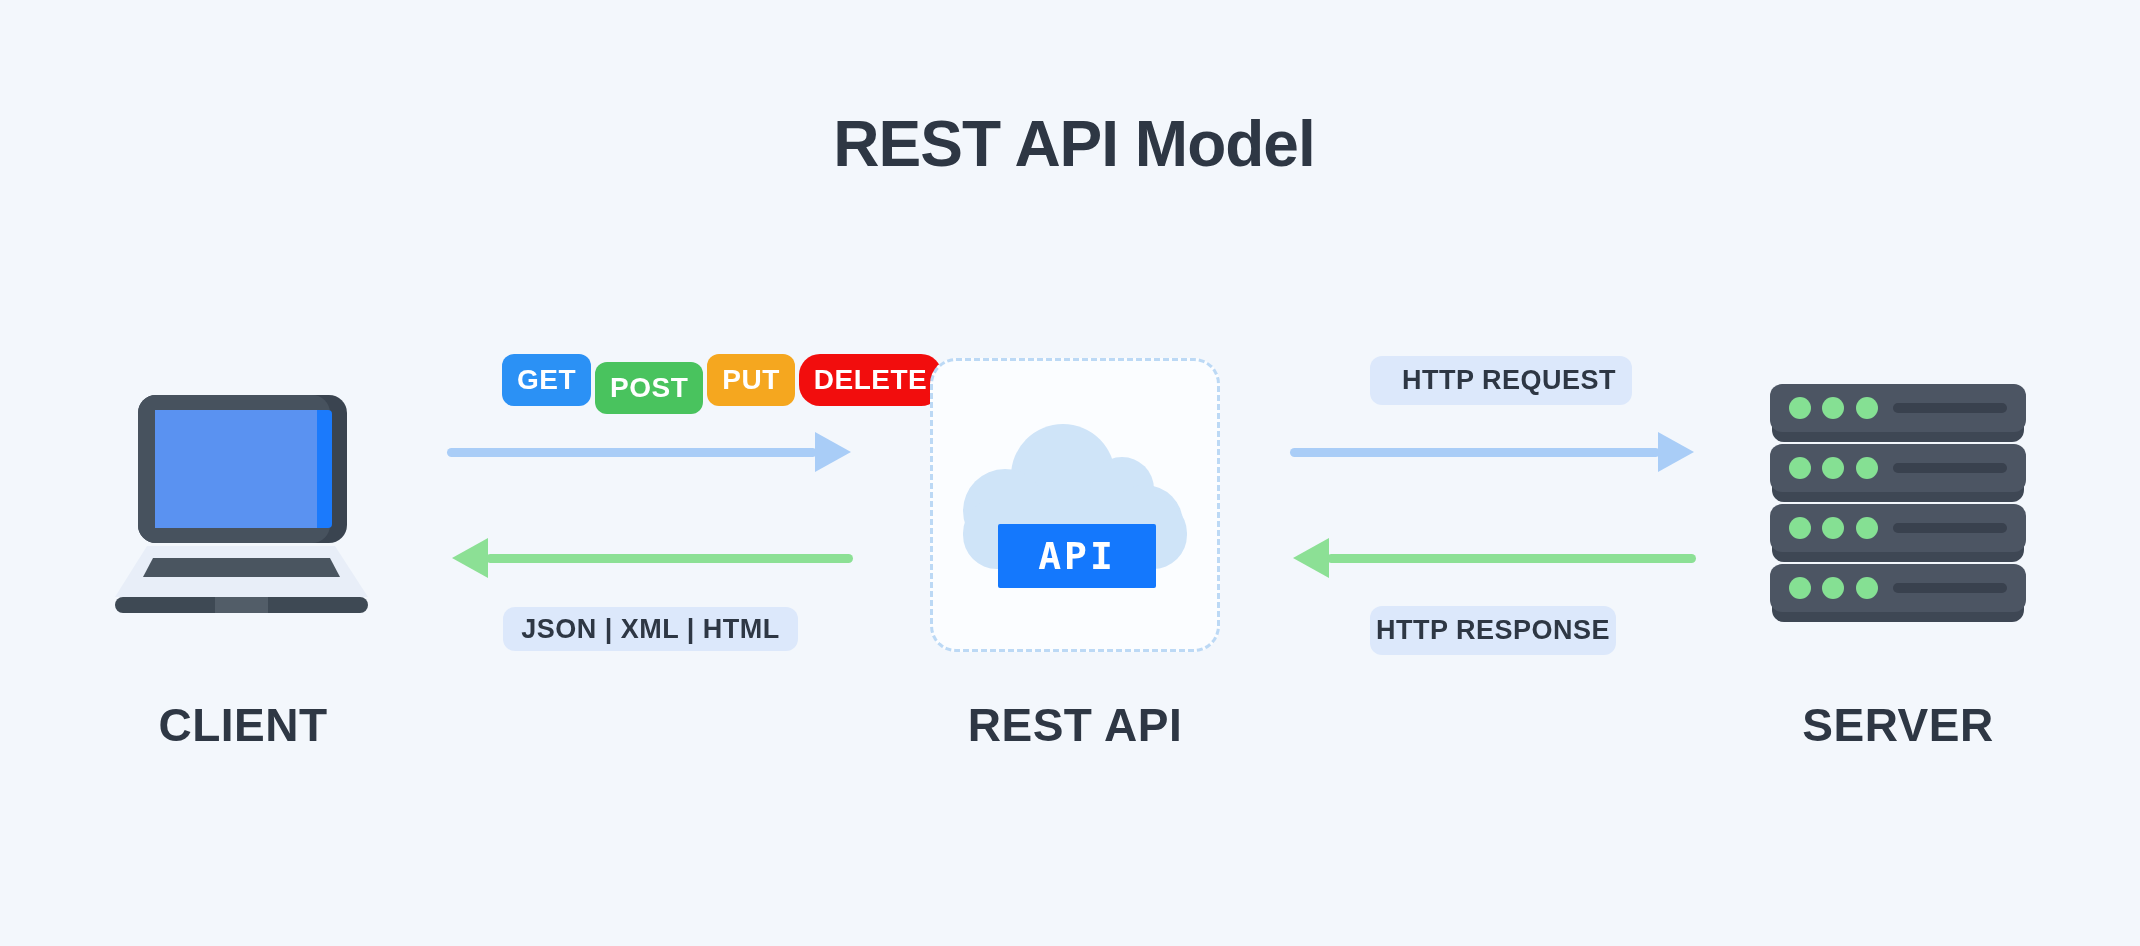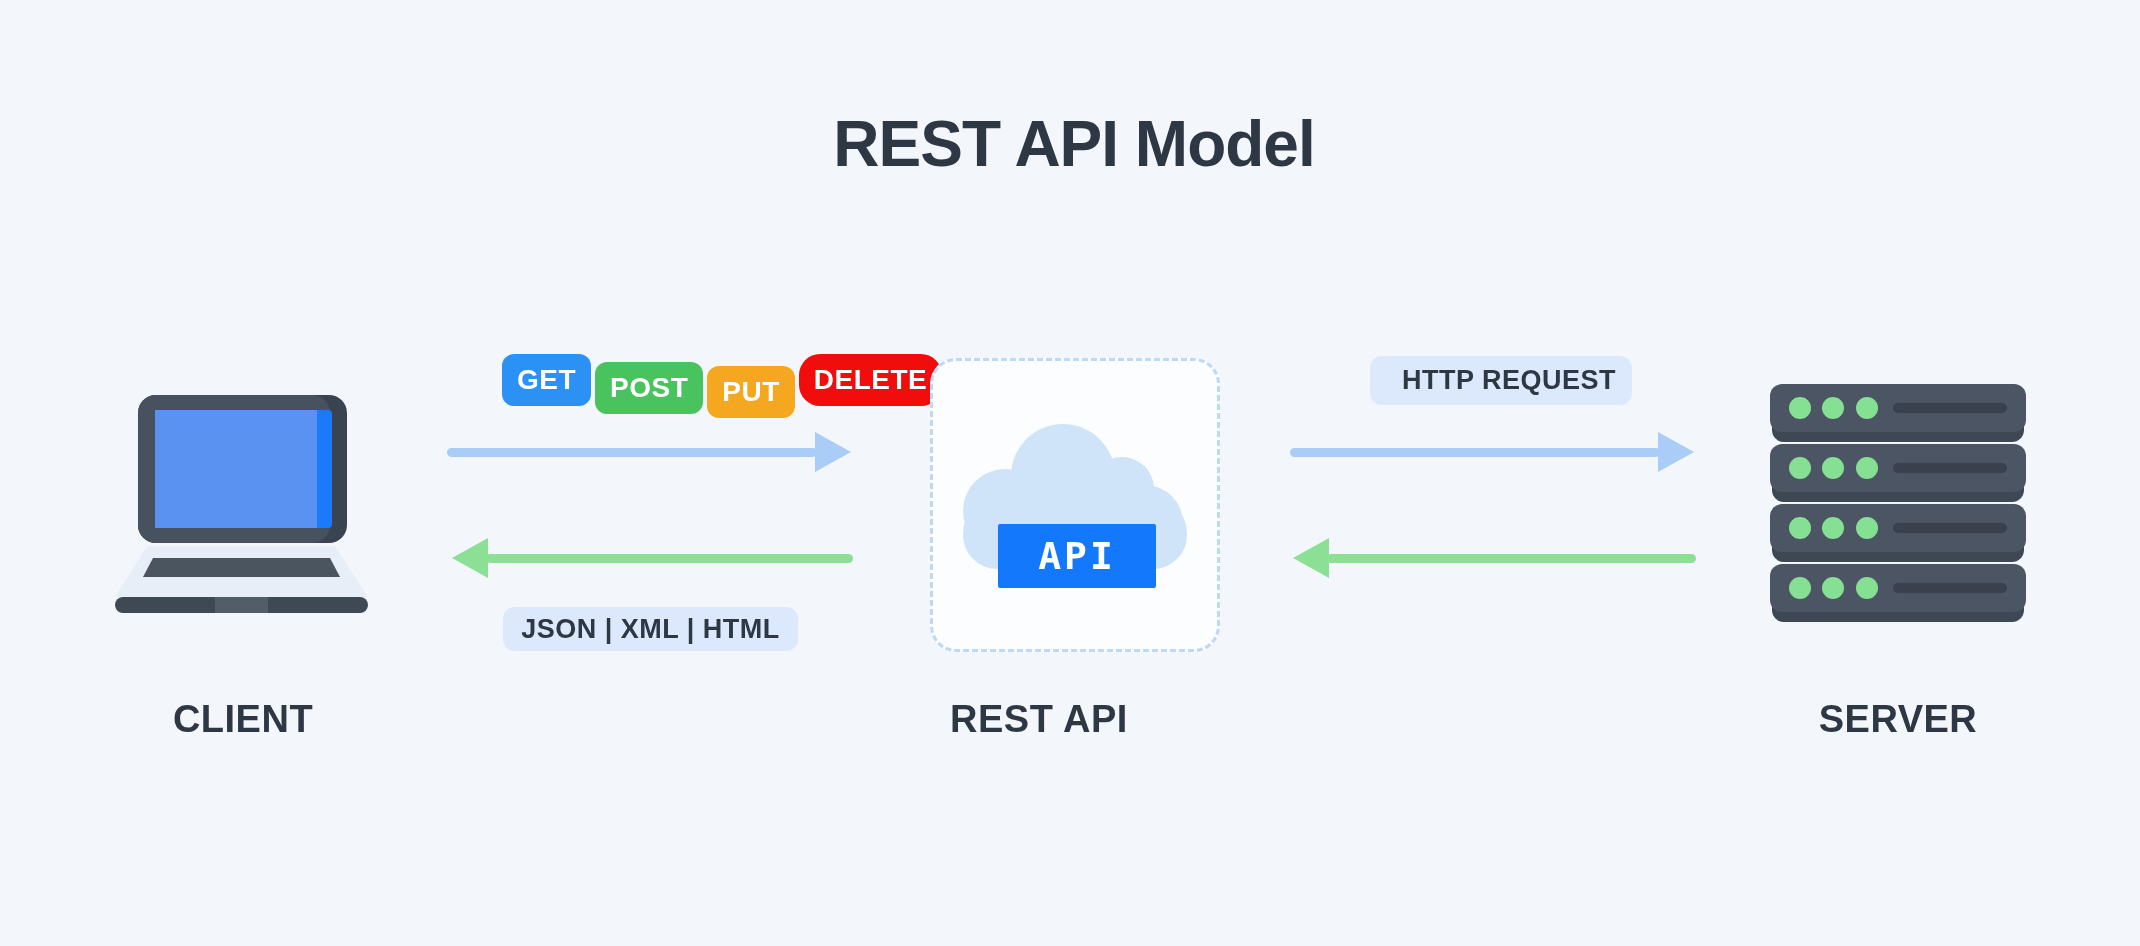--- a/index.html
+++ b/index.html
@@ -22,21 +22,21 @@
     font-size: 64px;
     font-weight: 800;
     letter-spacing: -1px;
     color: var(--text_dark, #2e3744);
     margin: 4px;
   }
   .node-label {
     position: absolute;
     top: 698px;
     text-align: center;
-    font-size: 38px;
+    font-size: 46px;
     font-weight: 800;
     letter-spacing: 0.5px;
     color: var(--text_dark, #2e3744);
   }
   .icon-abs { position: absolute; }
 
   
   .methods-row {
     position: absolute;
     left: 458px; top: 354px;
@@ -52,21 +52,21 @@
     height: 52px;
     padding: 0 15px;
     border-radius: 12px;
     color: #ffffff;
     font-size: 28px;
     font-weight: 700;
     letter-spacing: 0.5px;
   }
   .badge.get    { background: var(--method_get, #2b91f5); }
   .badge.post   { background: var(--method_post, #49c35e); margin-top: 8px; }
-  .badge.put    { background: var(--method_put, #f5a71f); margin-top: 12px; }
+  .badge.put    { background: var(--method_put, #f5a71f); }
   .badge.delete { background: var(--method_delete, #f20d0d); border-radius: 21px; }
 
   
   .pill {
     position: absolute;
     display: flex;
     align-items: center;
     justify-content: center;
     background: var(--pill_bg, #dce8fb);
     border-radius: 12px;
@@ -122,21 +122,21 @@
     background: var(--api_badge_bg, #1478fd);
     border-radius: 2px;
     color: var(--api_badge_text, #ffffff);
     font-family: "DejaVu Sans Mono", monospace;
     font-size: 38px;
     font-weight: 700;
     letter-spacing: 3px;
   }
 
   .label-client { left: 103px;  width: 280px; }
-  .label-api    { left: 889px;  width: 300px; }
+  .label-api    { left: 925px;  width: 300px; }
   .label-server { left: 1758px; width: 280px; }
 </style>
 <title>REST API Model</title></head>
 <body>
 
 <div class="stage">
 
   <h1 class="title">REST API Model</h1>
 
   <svg class="icon-abs" style="left:110px; top:392px;" width="260" height="226" viewBox="0 0 260 226">
@@ -189,20 +189,21 @@
   <div class="arrow blue right a-api-to-server">
     <div class="shaft"></div>
     <div class="head"></div>
   </div>
 
   <div class="arrow green left a-server-to-api">
     <div class="head"></div>
     <div class="shaft"></div>
   </div>
 
+  <div class="pill response">HTTP RESPONSE</div>
 
   <svg class="icon-abs" style="left:1770px; top:384px;" width="256" height="240" viewBox="0 0 256 240">
     <g>
       <rect x="2" y="12" width="252" height="46" rx="12" style="fill:var(--server_lip,#3e4754)"></rect>
       <rect x="0" y="0" width="256" height="48" rx="12" style="fill:var(--server_body,#4c5563)"></rect>
       <circle cx="30" cy="24" r="11" style="fill:var(--server_dot,#85e093)"></circle>
       <circle cx="63" cy="24" r="11" style="fill:var(--server_dot,#85e093)"></circle>
       <circle cx="97" cy="24" r="11" style="fill:var(--server_dot,#85e093)"></circle>
       <rect x="123" y="19" width="114" height="10" rx="5" style="fill:var(--server_slot,#39414e)"></rect>
     </g>

